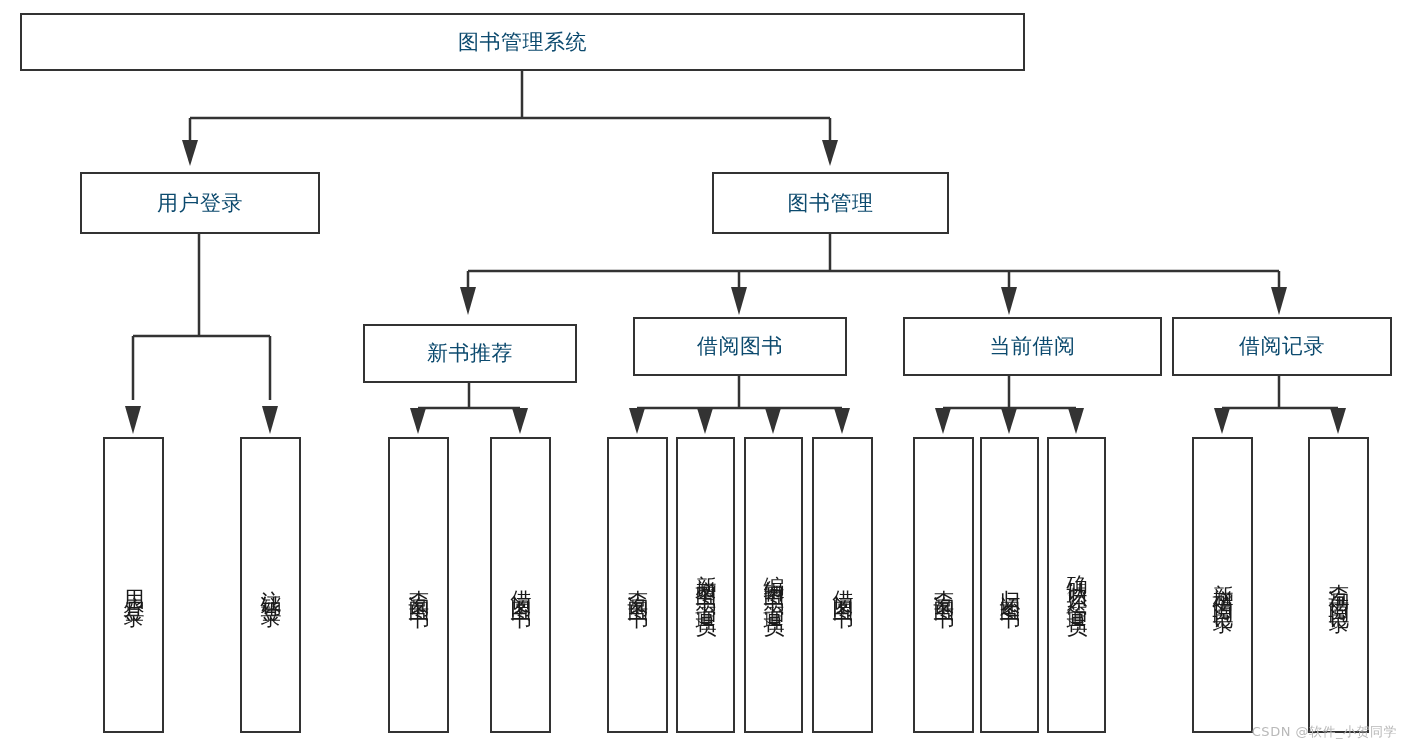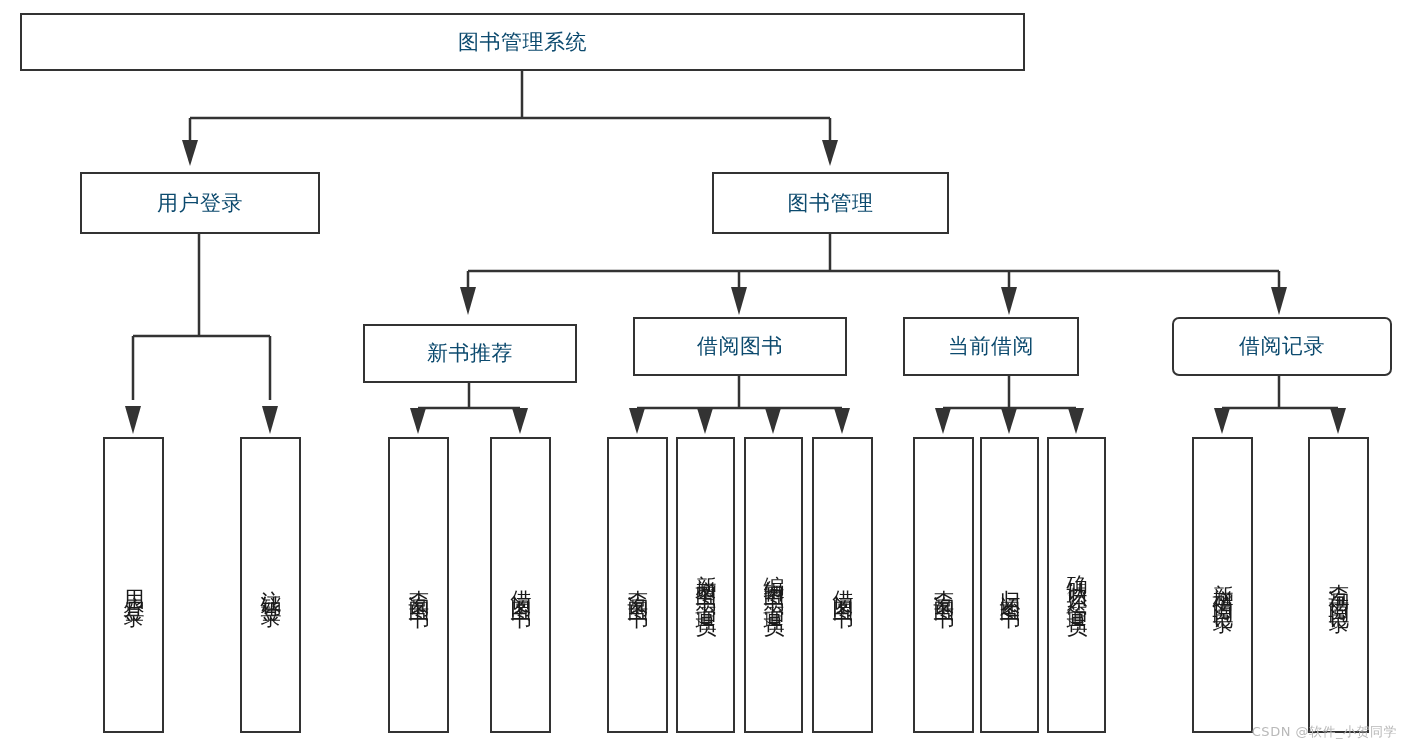--- a/index.html
+++ b/index.html
@@ -129,24 +129,24 @@
   <div class="node-box" style="left:712px; top:172px; width:237px; height:62px;">
     <span class="node-label-h">图书管理</span>
   </div>
 
   <div class="node-box" style="left:363px; top:324px; width:214px; height:59px;">
     <span class="node-label-h">新书推荐</span>
   </div>
   <div class="node-box" style="left:633px; top:317px; width:214px; height:59px;">
     <span class="node-label-h">借阅图书</span>
   </div>
-  <div class="node-box" style="left:903px; top:317px; width:176px; height:59px;">
+  <div class="node-box" style="left:903px; top:317px; width:259px; height:59px;">
     <span class="node-label-h">当前借阅</span>
   </div>
-  <div class="node-box" style="left:1172px; top:317px; width:220px; height:59px;border-radius:7px;">
+  <div class="node-box" style="left:1172px; top:317px; width:220px; height:59px;">
     <span class="node-label-h">借阅记录</span>
   </div>
 
   <div class="node-box vertical" style="left:103px; top:437px; width:61px; height:296px;">
     <span class="node-label-v">用户登录</span>
   </div>
   <div class="node-box vertical" style="left:240px; top:437px; width:61px; height:296px;">
     <span class="node-label-v">注销登录</span>
   </div>
 

